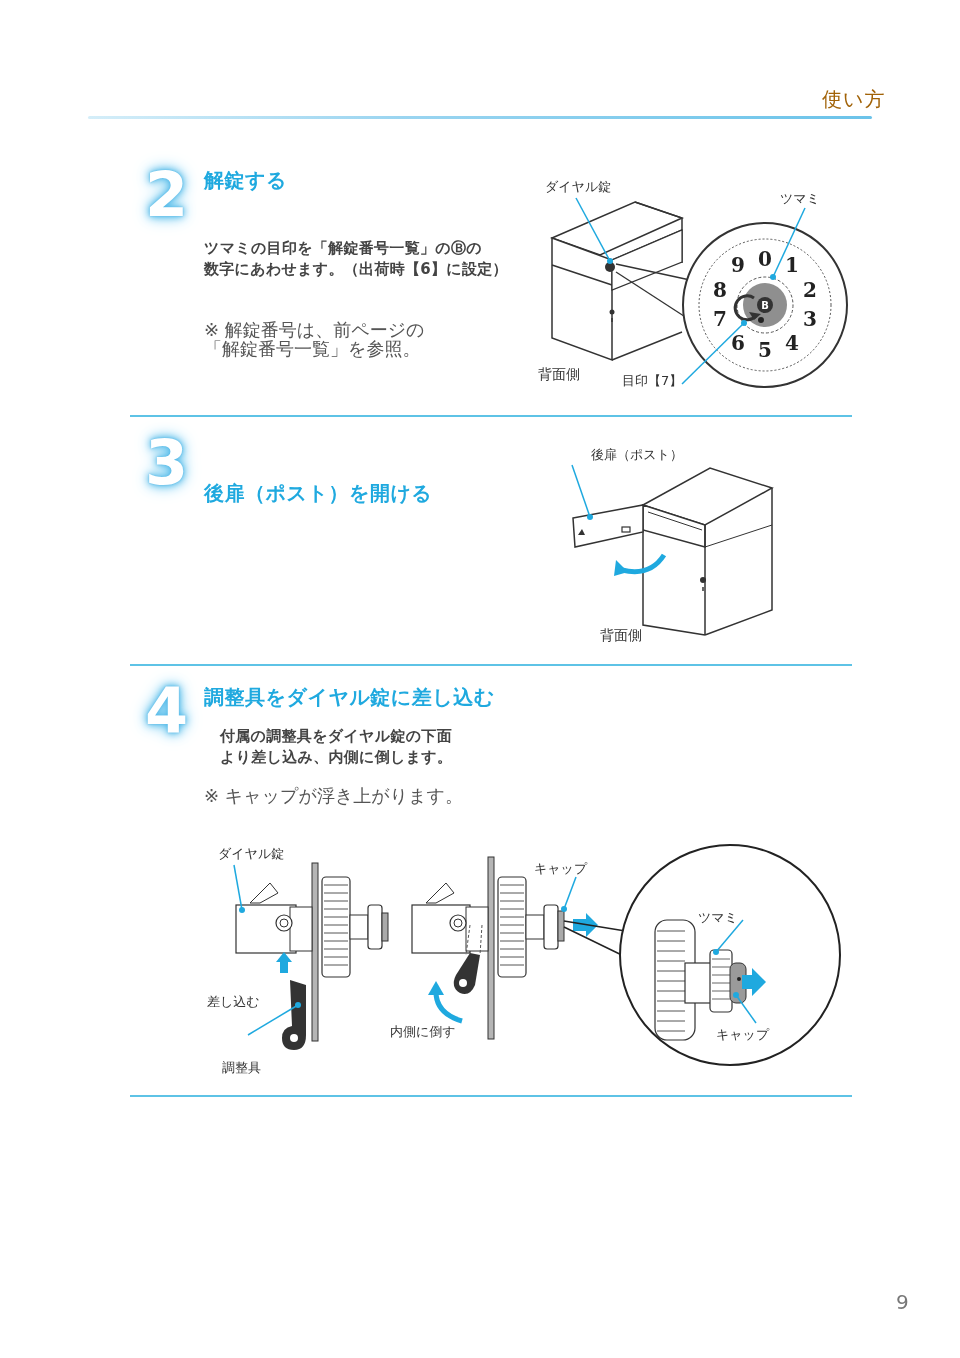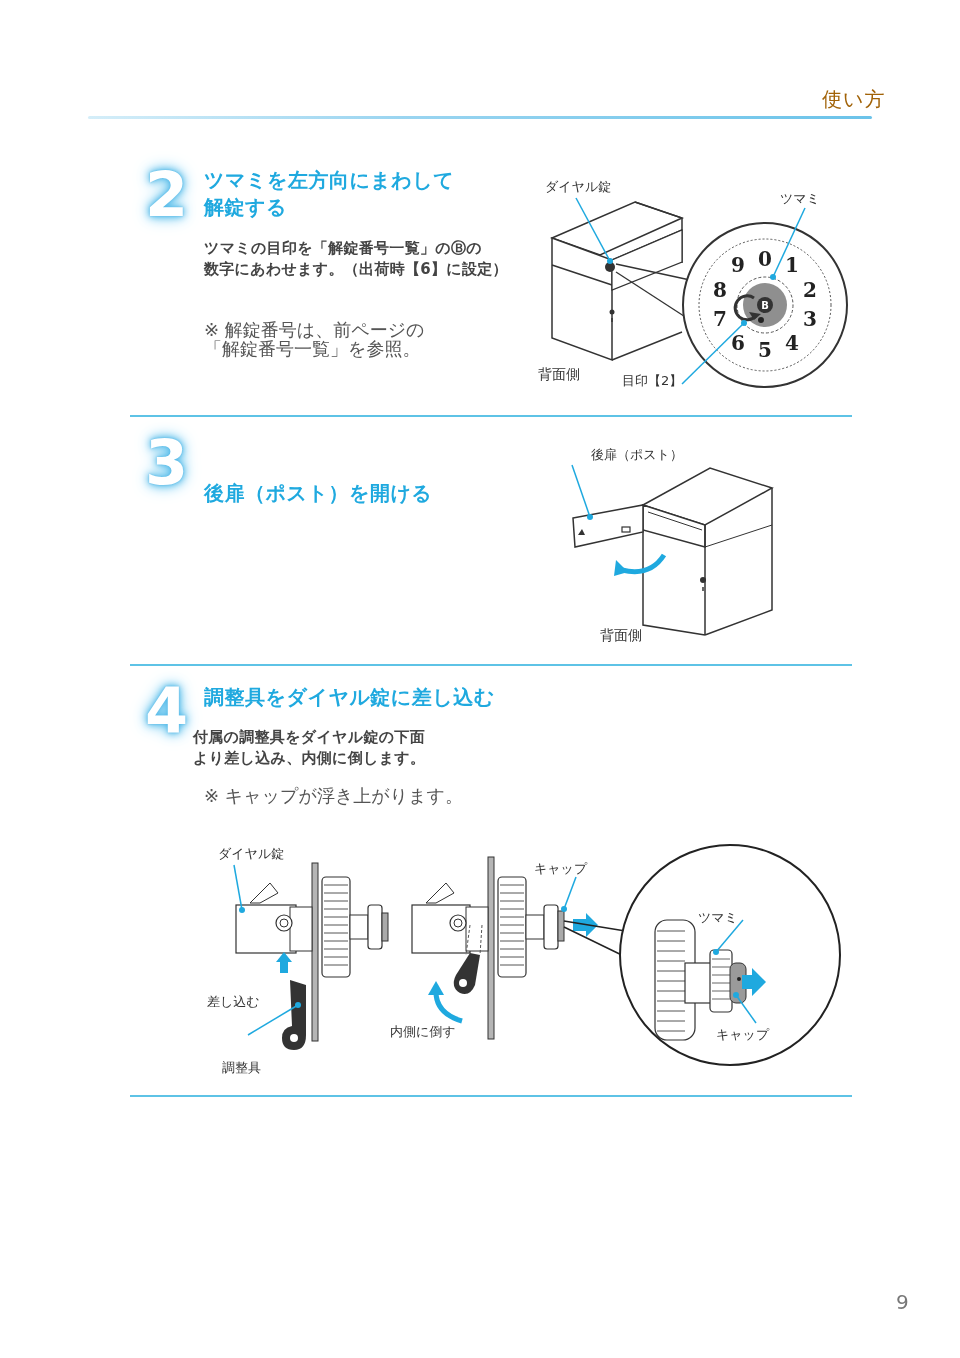--- a/index.html
+++ b/index.html
@@ -21,21 +21,20 @@
   svg { position:absolute; overflow:visible; }
 </style>
 </head>
 <body>
 
 <div class="abs header-label">使い方</div>
 <div class="abs header-rule"></div>
 
 <div class="abs step-num" style="left:145px;top:164px;">2</div>
 <div class="abs step-title" style="left:204px;top:167px;">
-  <div>ツマミを左方向にまわして</div>
   <div>解錠する</div>
 </div>
 <div class="abs body-text" style="left:204px;top:238px;">
   <div>ツマミの目印を「解錠番号一覧」のⒷの</div>
   <div>数字にあわせます。（出荷時【6】に設定）</div>
 </div>
 <div class="abs note-text" style="left:204px;top:320px;">
   <div>※ 解錠番号は、前ページの</div>
   <div>「解錠番号一覧」を参照。</div>
 </div>
@@ -83,21 +82,21 @@
     <line x1="46" y1="38" x2="80" y2="101" stroke="#1fa9df" stroke-width="1.5"></line>
     <circle cx="80" cy="101" r="3" fill="#1fa9df"></circle>
     <line x1="275" y1="48" x2="243" y2="117" stroke="#1fa9df" stroke-width="1.5"></line>
     <circle cx="243" cy="117" r="3" fill="#1fa9df"></circle>
     <line x1="152" y1="224" x2="214" y2="163" stroke="#1fa9df" stroke-width="1.5"></line>
     <circle cx="214" cy="163" r="3" fill="#1fa9df"></circle>
   </svg>
   <div class="abs label" style="left:15px;top:18px;">ダイヤル錠</div>
   <div class="abs label" style="left:250px;top:30px;">ツマミ</div>
   <div class="abs label" style="left:8px;top:206px;font-size:14px;">背面側</div>
-  <div class="abs label" style="left:92px;top:212px;">目印【2】</div>
+  <div class="abs label" style="left:92px;top:212px;">目印【7】</div>
 </div>
 
 <div class="abs divider" style="top:415px;"></div>
 
 <div class="abs step-num" style="left:145px;top:432px;">3</div>
 <div class="abs step-title" style="left:204px;top:434px;margin-top:46px;">後扉（ポスト）を開ける</div>
 
 <div class="abs" style="left:530px;top:430px;width:260px;height:220px;">
   <svg width="260" height="220">
     <polygon points="113,75 180,38 242,58 175,95" fill="#fff" stroke="#333" stroke-width="1.5"></polygon>
@@ -121,21 +120,21 @@
     <circle cx="60" cy="87" r="3" fill="#1fa9df"></circle>
   </svg>
   <div class="abs label" style="left:16px;top:16px;margin-left:45px;">後扉（ポスト）</div>
   <div class="abs label" style="left:70px;top:197px;font-size:14px;">背面側</div>
 </div>
 
 <div class="abs divider" style="top:664px;"></div>
 
 <div class="abs step-num" style="left:145px;top:680px;">4</div>
 <div class="abs step-title" style="left:204px;top:684px;">調整具をダイヤル錠に差し込む</div>
-<div class="abs body-text" style="left:193px;top:727px;">
+<div class="abs body-text" style="left:220px;top:727px;font-family:Liberation Mono, monospace;">
   <div>付属の調整具をダイヤル錠の下面</div>
   <div>より差し込み、内側に倒します。</div>
 </div>
 <div class="abs note-text" style="left:204px;top:786px;">※ キャップが浮き上がります。</div>
 
 <div class="abs" style="left:190px;top:835px;width:680px;height:260px;">
   <svg width="680" height="260">
 
     <rect x="122" y="28" width="6" height="178" fill="#b5b5b5" stroke="#333" stroke-width="1"></rect>
     <rect x="46" y="70" width="60" height="48" fill="#fff" stroke="#333" stroke-width="1.2"></rect>

